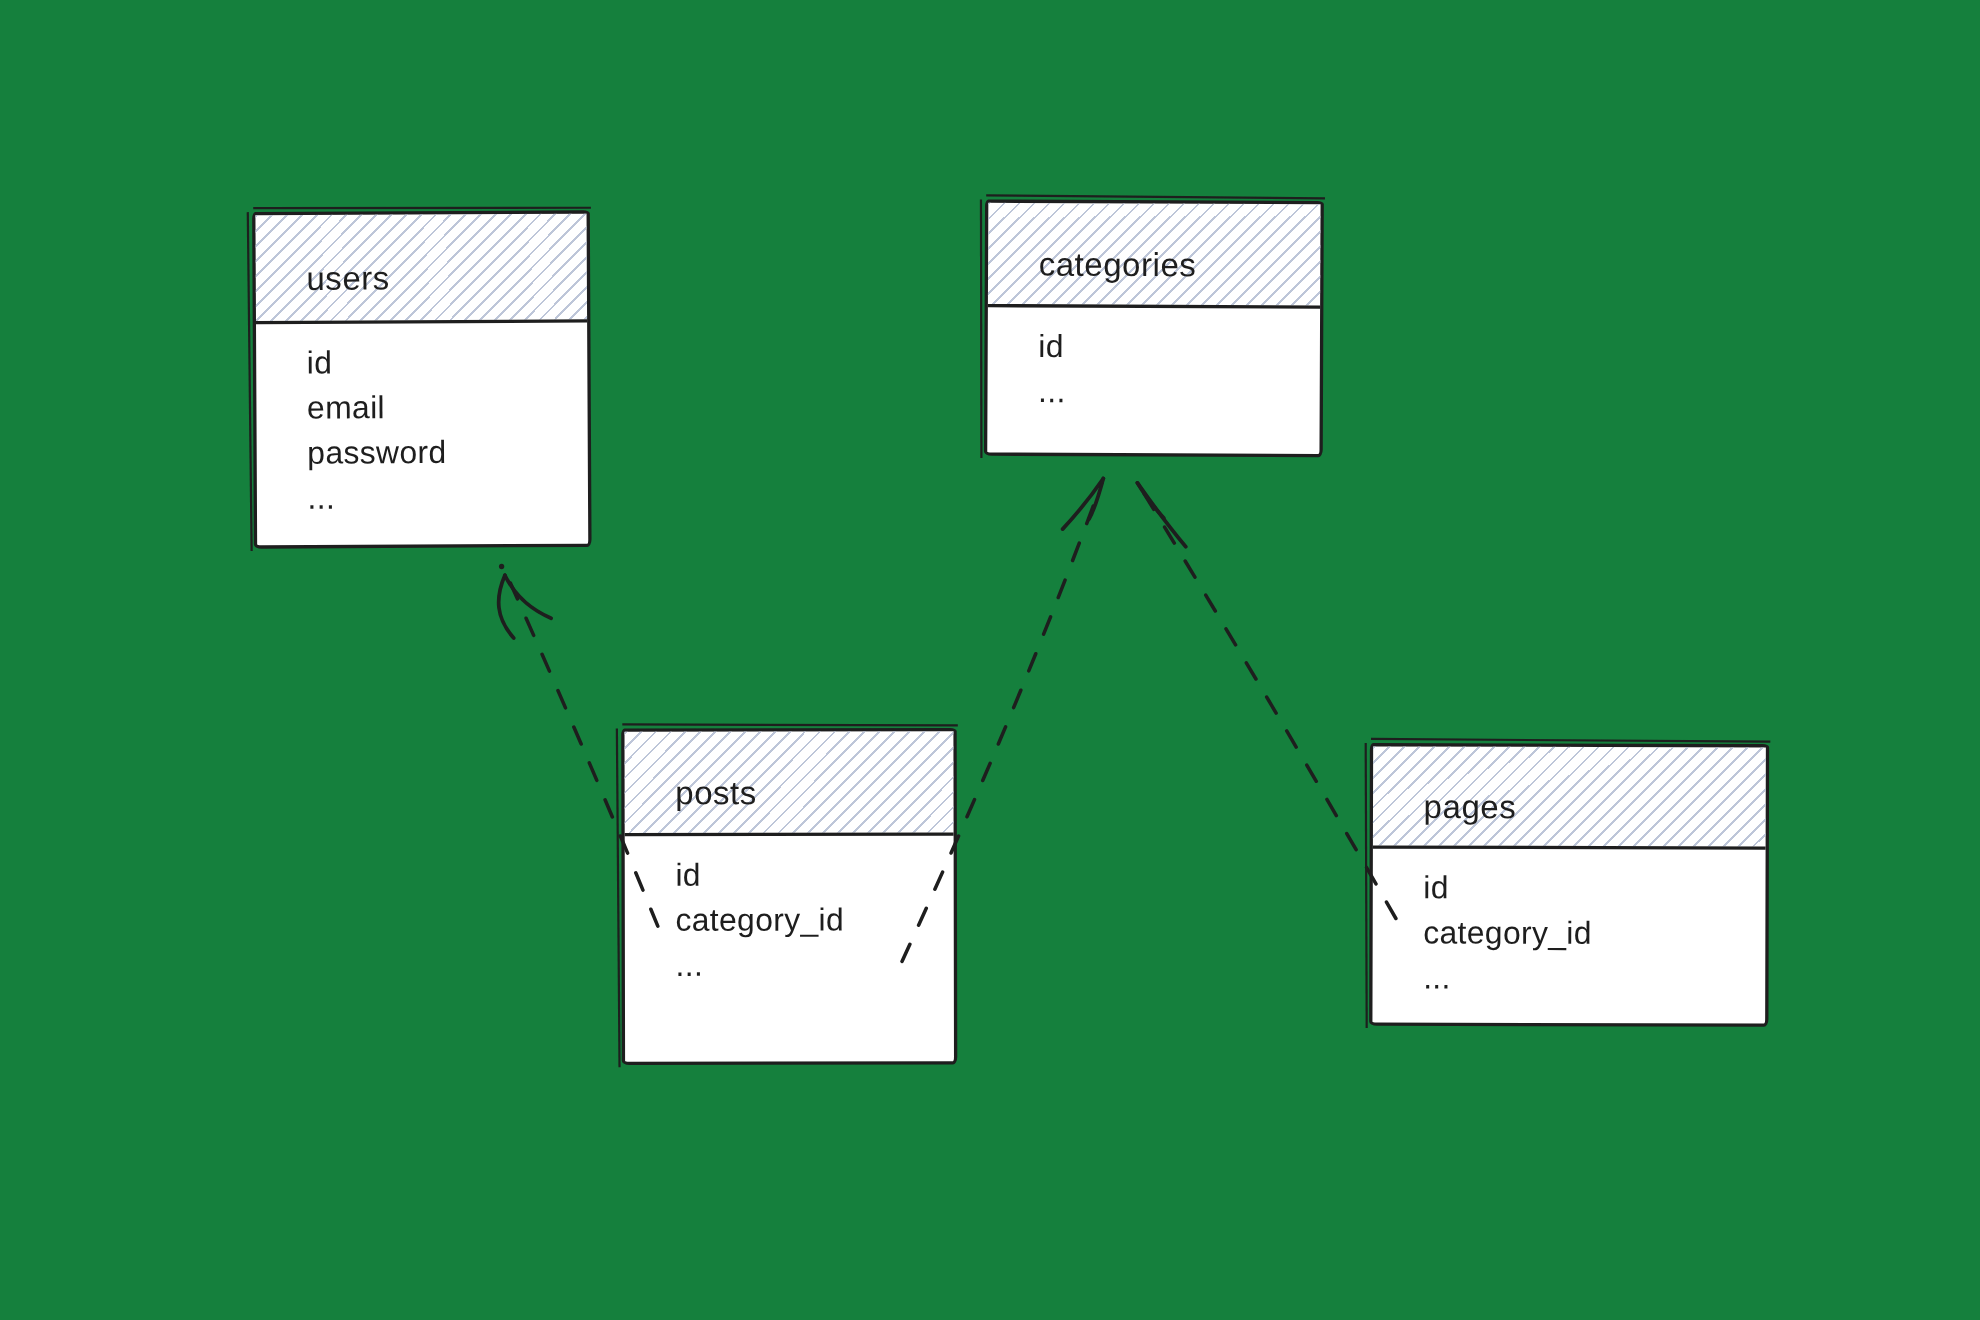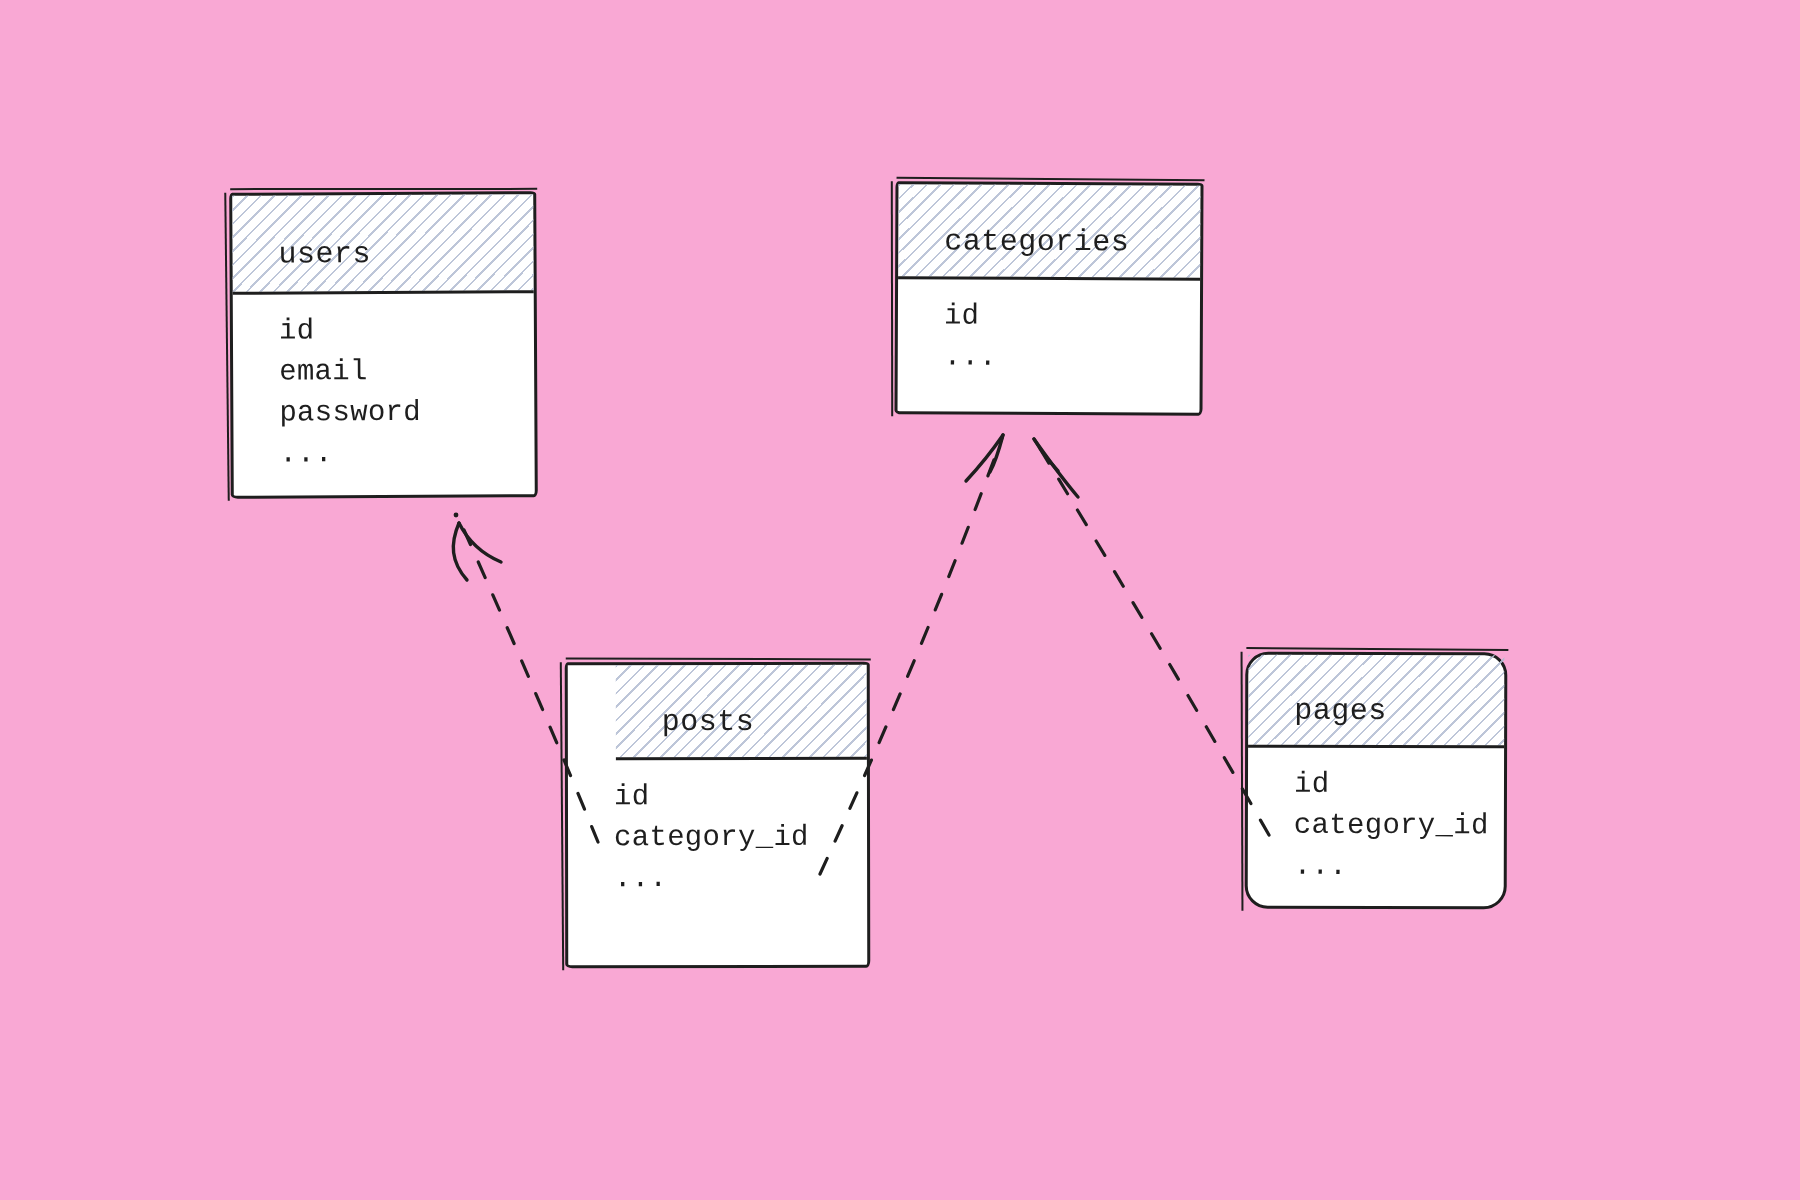--- a/index.html
+++ b/index.html
@@ -4,23 +4,23 @@
 <style>
   html, body {
     margin: 0;
     padding: 0;
     background: #ffffff;
   }
   .canvas {
     position: relative;
     width: 1800px;
     height: 1200px;
-    background: #f9a8d4;
+    background: #15803d;
     overflow: hidden;
-    font-family: Liberation Mono, monospace;
+    font-family: Liberation Sans, sans-serif;
     color: #1e1e1e;
   }
   .tbl {
     position: absolute;
     box-sizing: border-box;
     background: #ffffff;
     border: 3px solid #1e1e1e;
     border-radius: 3px 6px 4px 7px / 6px 3px 7px 4px;
   }
   
@@ -95,31 +95,31 @@
     <div class="hdr" style="height:95px;">
       <span>categories</span>
     </div>
     <div class="body">
       <div>id</div>
       <div>...</div>
     </div>
   </div>
 
   <div class="tbl" style="left:565px; top:662px; width:305px; height:306px; transform:rotate(-0.1deg);">
-    <div class="hdr" style="height:95px;margin-left:48px;">
+    <div class="hdr" style="height:95px;">
       <span>posts</span>
     </div>
     <div class="body">
       <div>id</div>
       <div>category_id</div>
       <div>...</div>
     </div>
   </div>
 
-  <div class="tbl" style="left:1245px; top:652px; width:262px; height:257px; transform:rotate(0.15deg);border-radius:23px;">
+  <div class="tbl" style="left:1245px; top:676px; width:363px; height:257px; transform:rotate(0.15deg);">
     <div class="hdr" style="height:93px;">
       <span>pages</span>
     </div>
     <div class="body">
       <div>id</div>
       <div>category_id</div>
       <div>...</div>
     </div>
   </div>
 

